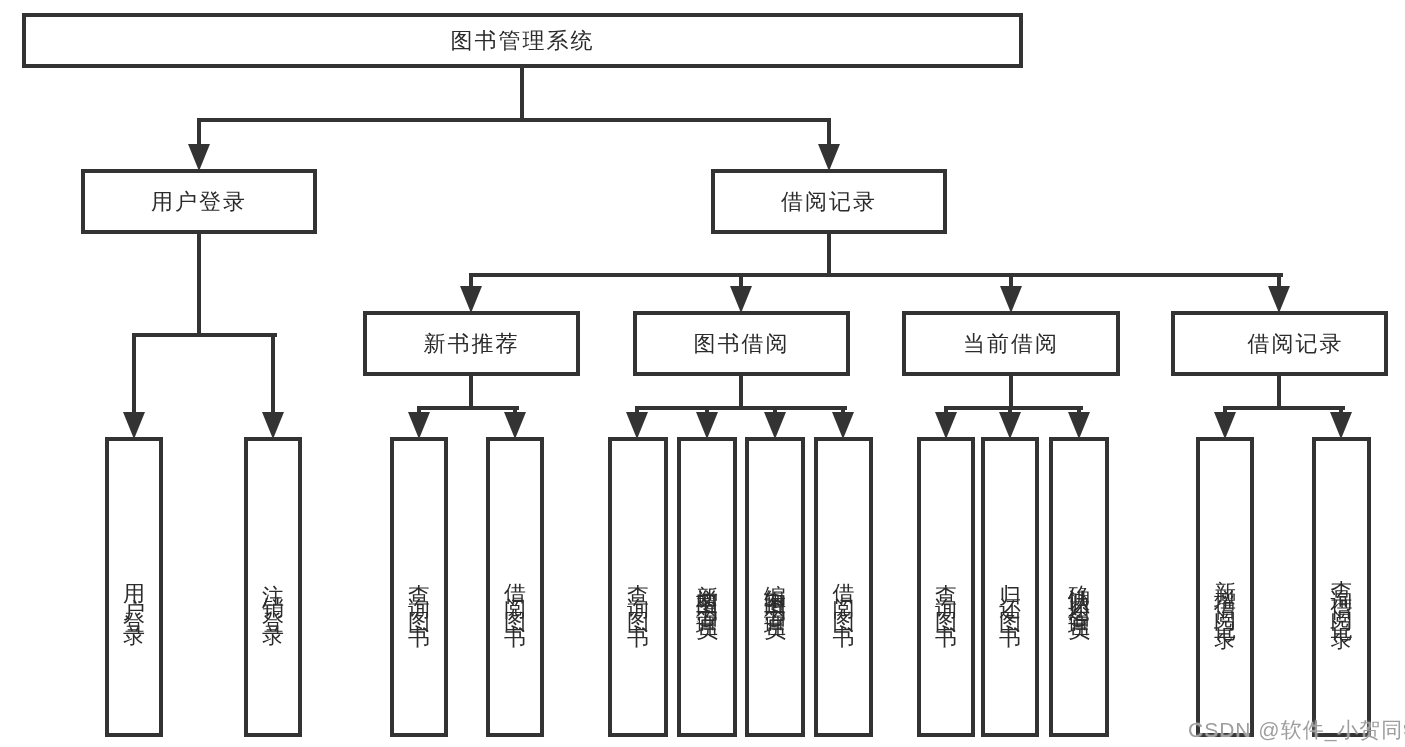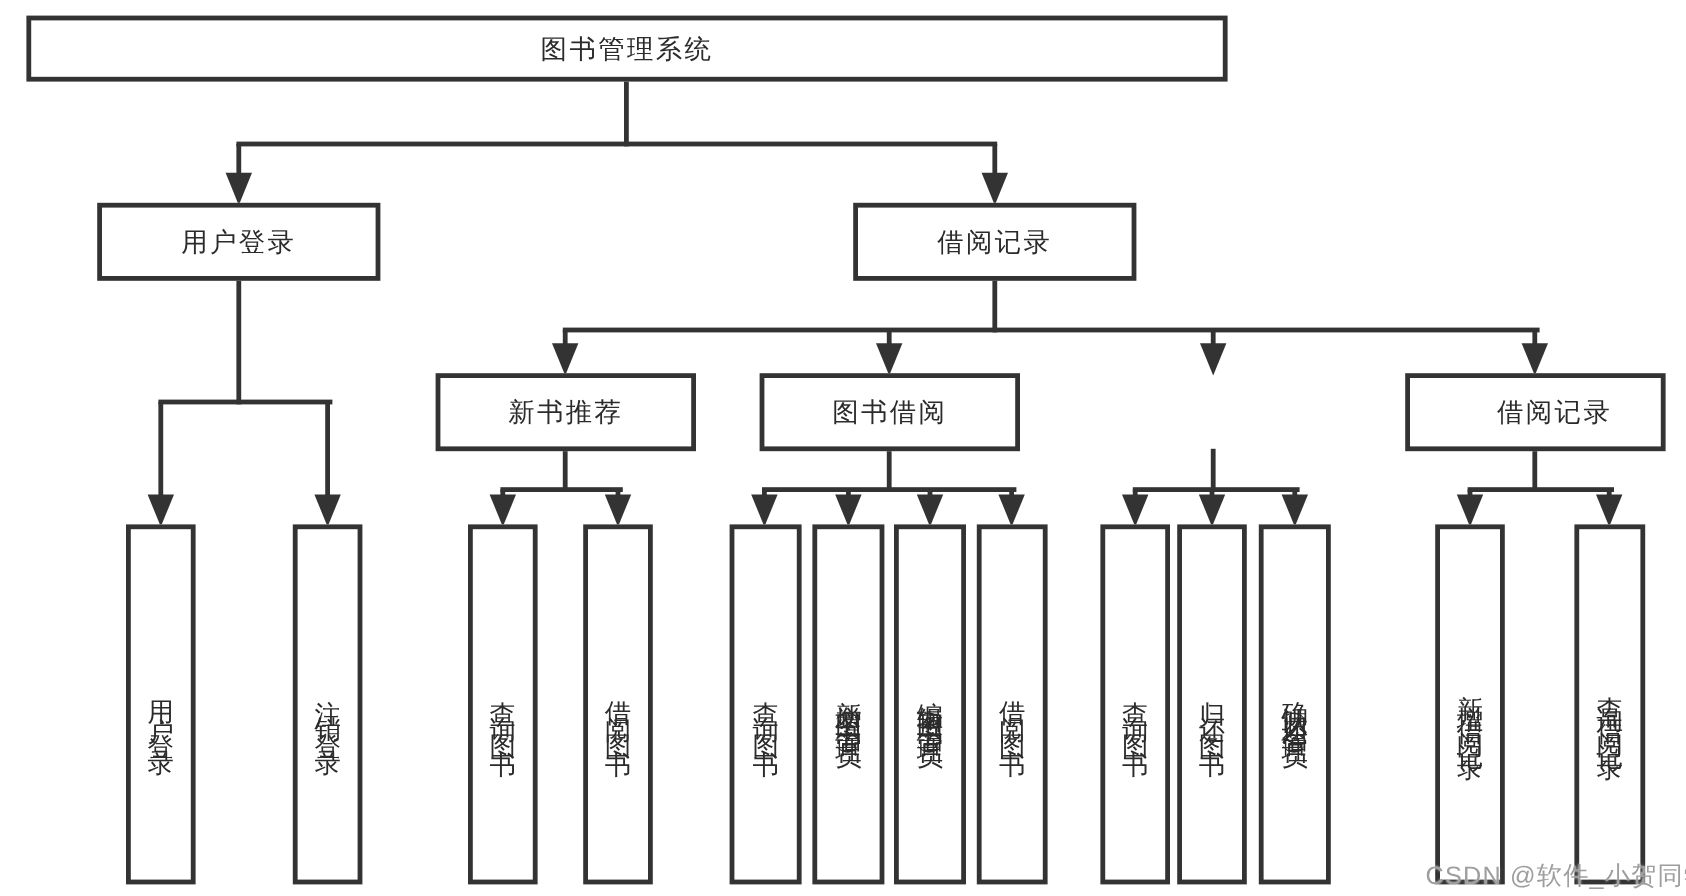--- a/index.html
+++ b/index.html
@@ -130,20 +130,23 @@
     </div>
     <div class="node h" style="left: 711px; top: 169px; width: 236px; height: 65px;">
       <span>借阅记录</span>
     </div>
     <div class="node h" style="left: 633px; top: 311px; width: 217px; height: 65px;">
       <span>图书借阅</span>
     </div>
     <div class="node h" style="left: 363px; top: 311px; width: 217px; height: 65px;">
       <span>新书推荐</span>
     </div>
+    <div class="node h" style="left: 902px; top: 311px; width: 218px; height: 65px;">
+      <span>当前借阅</span>
+    </div>
     <div class="node h" style="left: 1171px; top: 311px; width: 217px; height: 65px; padding-left: 32px;">
       <span>借阅记录</span>
     </div>
     <div class="node v" style="left: 105px; top: 437px; width: 58px; height: 300px;">
       <span>用户登录</span>
     </div>
     <div class="node v" style="left: 244px; top: 437px; width: 58px; height: 300px;">
       <span>注销登录</span>
     </div>
     <div class="node v" style="left: 390px; top: 437px; width: 58px; height: 300px;">

